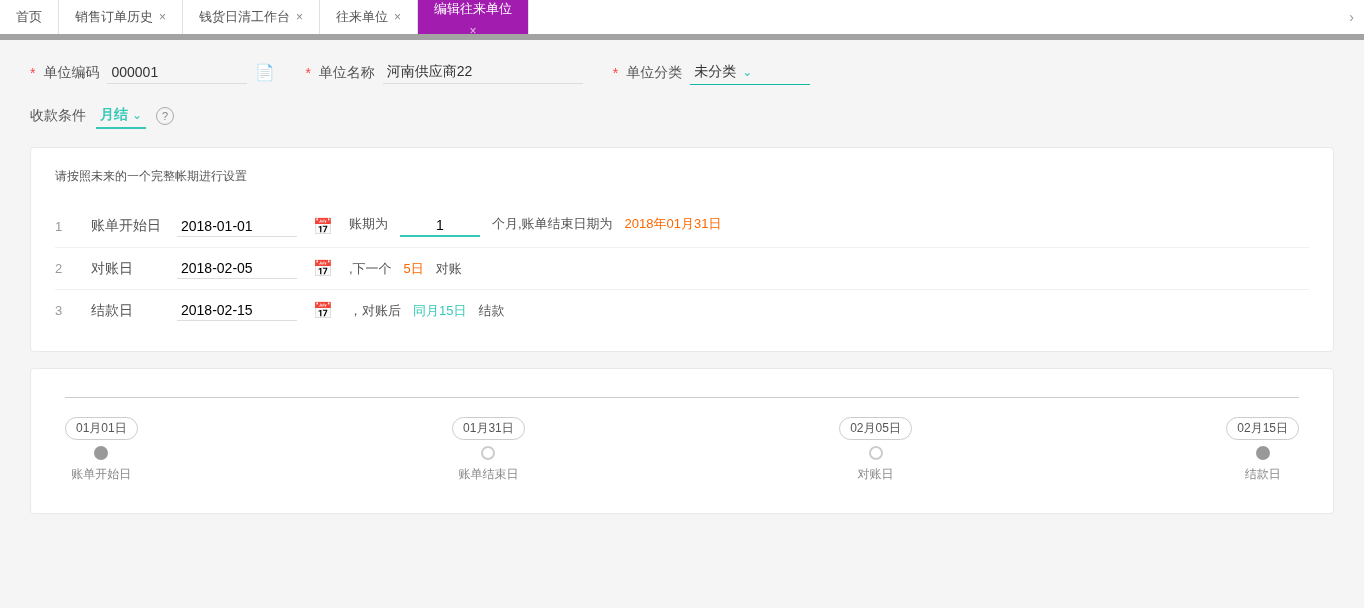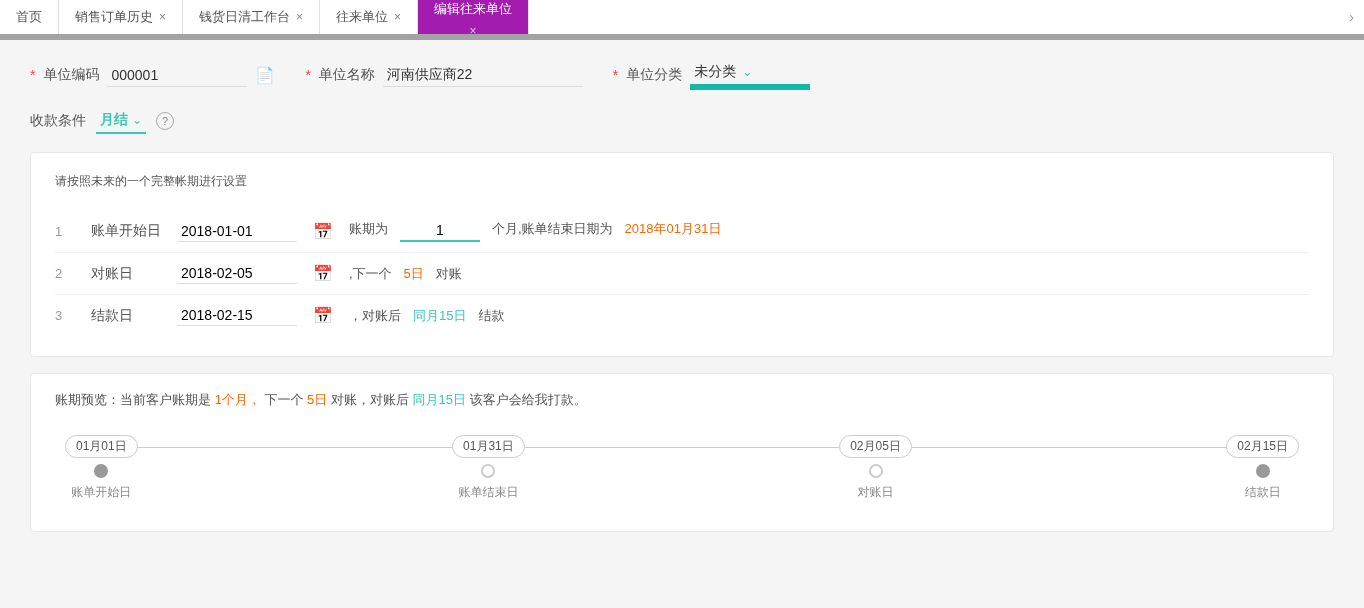--- a/index.html
+++ b/index.html
@@ -118,21 +118,21 @@
 
     .unit-name-input {
       width: 200px;
     }
 
     
     .select-field {
       display: flex;
       align-items: center;
       gap: 6px;
-      border-bottom: 6px solid #14b8a6;
+      border-bottom: 1px solid #14b8a6;
       padding: 3px 4px;
       cursor: pointer;
       min-width: 120px;
     }
     .select-value { color: #333; }
     .select-arrow { color: #38c8b8; font-size: 12px; }
 
     
     .cal-icon {
       color: #38c8b8;
@@ -271,20 +271,21 @@
       display: flex;
       justify-content: space-between;
       width: 100%;
       position: relative;
     }
     .timeline-point {
       display: flex;
       flex-direction: column;
       align-items: center;
       gap: 6px;
+      margin-top: 32px;
     }
     .point-dot {
       width: 14px;
       height: 14px;
       border-radius: 50%;
       border: 2px solid #ccc;
       background: #fff;
       z-index: 1;
     }
     .point-dot.start { border-color: #999; background: #999; }
@@ -404,29 +405,20 @@
           <span>，对账后</span>
           <span class="highlight-teal">同月15日</span>
           <span>结款</span>
         </div>
       </div>
 
     </div>
   </div>
 
   <div class="preview-section">
-    <div class="preview-text">
-      <span>账期预览：当前客户账期是</span>
-      <span class="highlight-orange">1个月，</span>
-      <span>下一个</span>
-      <span class="highlight-orange">5日</span>
-      <span>对账，对账后</span>
-      <span class="highlight-teal">同月15日</span>
-      <span>该客户会给我打款。</span>
-    </div>
 
     <div class="timeline-container">
       <div class="timeline-line"></div>
       <div class="timeline-points">
 
         <div class="timeline-point">
           <div class="point-label-box">01月01日</div>
           <div class="point-dot start"></div>
           <div class="point-sub-label">账单开始日</div>
         </div>

